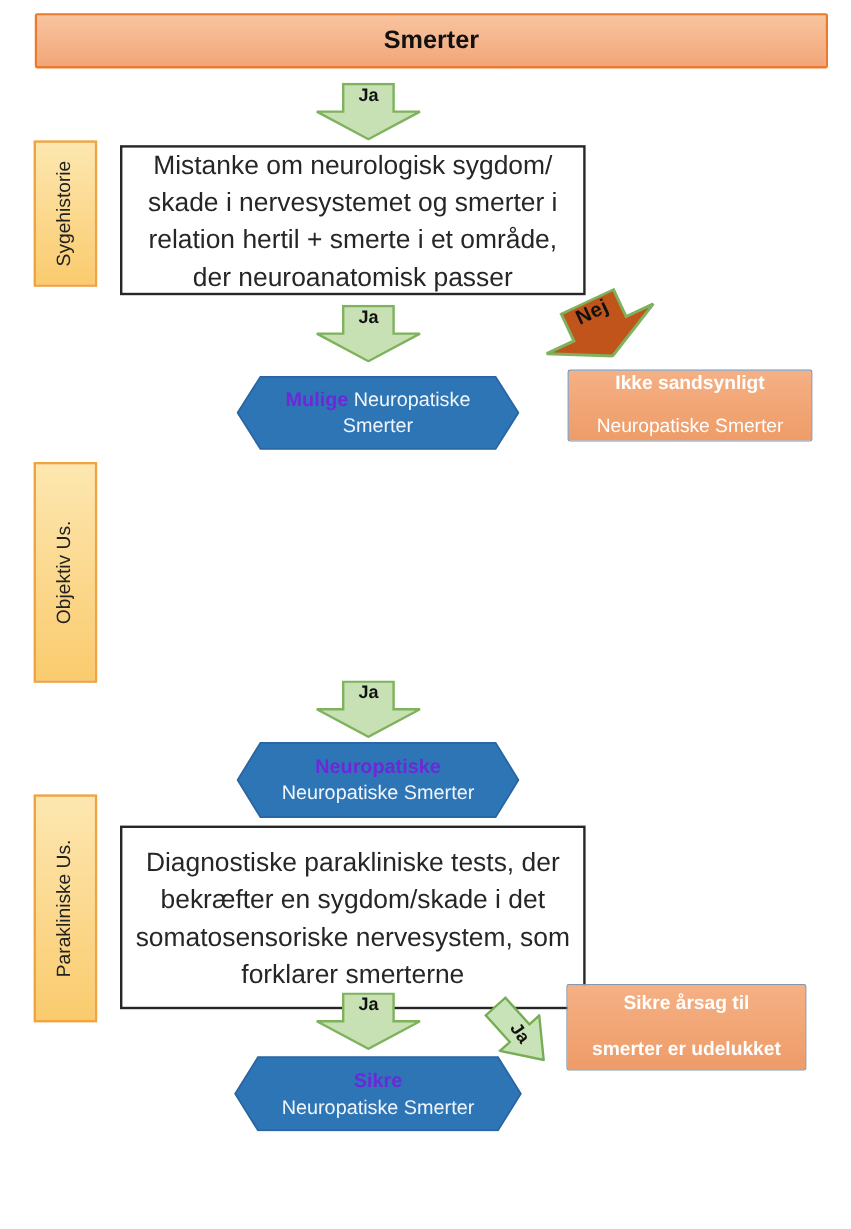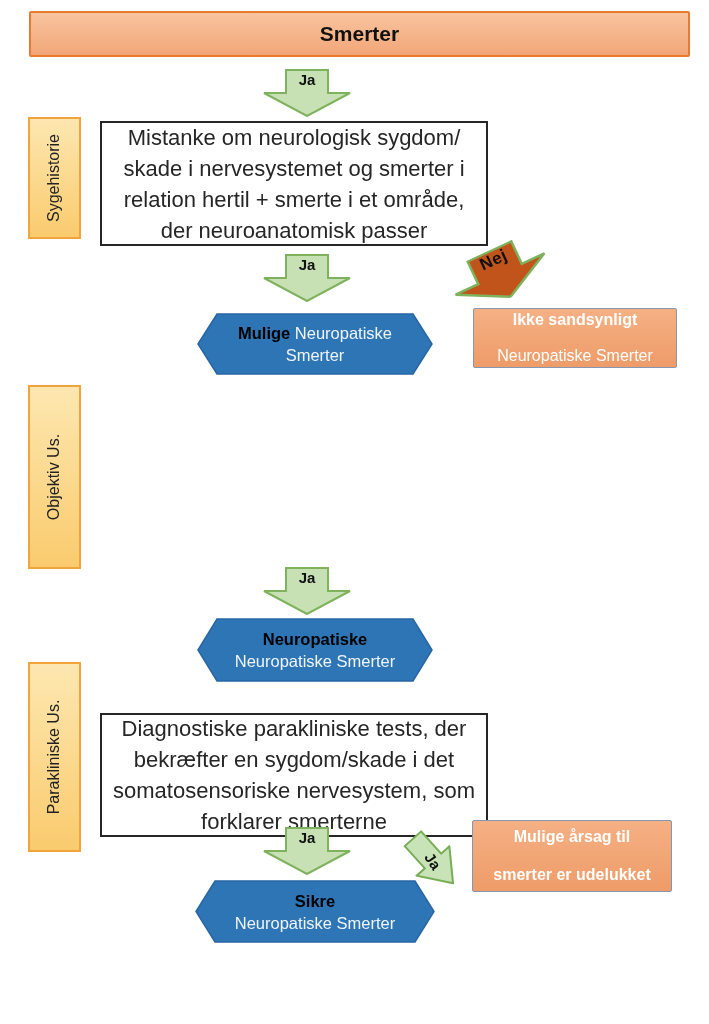--- a/index.html
+++ b/index.html
@@ -58,30 +58,30 @@
     left:100px;width:388px;background:#fff;border:2px solid #262626;
     display:flex;align-items:center;justify-content:center;box-sizing:border-box;
   }
   .criteria-text{
     white-space:pre-line;text-align:center;color:#262626;
     font-size:22px;line-height:31px;
   }
   .criteria1{top:121px;height:125px;}
   .criteria2{top:382px;height:183px;}
   .criteria2 .criteria-text{line-height:30.5px;}
-  .criteria3{top:688px;height:124px;margin-top:25px;}
+  .criteria3{top:688px;height:153px;}
 
   
   .hex{display:block;}
   .hex-wrap .hex-text{
     position:absolute;inset:0;display:flex;flex-direction:column;
     align-items:center;justify-content:center;text-align:center;
     color:#EFF5FB;font-size:16.5px;line-height:22px;
   }
-  .hex-text b{color:#000000;}
+  .hex-text b{color:#6d28d9;}
   .hex1{left:197px;top:313px;width:236px;height:62px;}
   .hex2{left:197px;top:618px;width:236px;height:64px;}
   .hex3{left:195px;top:880px;width:240px;height:63px;}
 
   
   .exit{
     background:linear-gradient(180deg,#F5B084,#EE9C68);
     border:1.5px solid #8496B0;border-radius:2px;box-sizing:border-box;
     display:flex;flex-direction:column;align-items:center;justify-content:center;
     text-align:center;color:#fff;font-size:16px;line-height:22px;gap:14px;
@@ -187,21 +187,21 @@
   </div>
 
   <div class="abs yes-arrow-side">
     <svg width="46" height="62" viewBox="0 0 46 62">
       <polygon points="12,1 34,1 34,31 45,31 23,61 1,31 12,31" fill="#C9E3B8" stroke="#77AD55" stroke-width="2"></polygon>
     </svg>
     <span class="ja">Ja</span>
   </div>
 
   <div class="abs exit exit2">
-    <div class="l1">Mulige årsag til</div>
+    <div class="l1">Sikre årsag til</div>
     <div class="l1">smerter er udelukket</div>
   </div>
 
   <div class="abs hex-wrap hex3">
     <svg class="hex" width="240" height="63" viewBox="0 0 240 63">
       <polygon points="1,31.5 20,1 220,1 239,31.5 220,62 20,62" fill="#2E75B6" stroke="#2766A3" stroke-width="1.5"></polygon>
     </svg>
     <div class="hex-text">
       <div><b>Sikre</b><span></span></div>
       <div>Neuropatiske Smerter</div>

